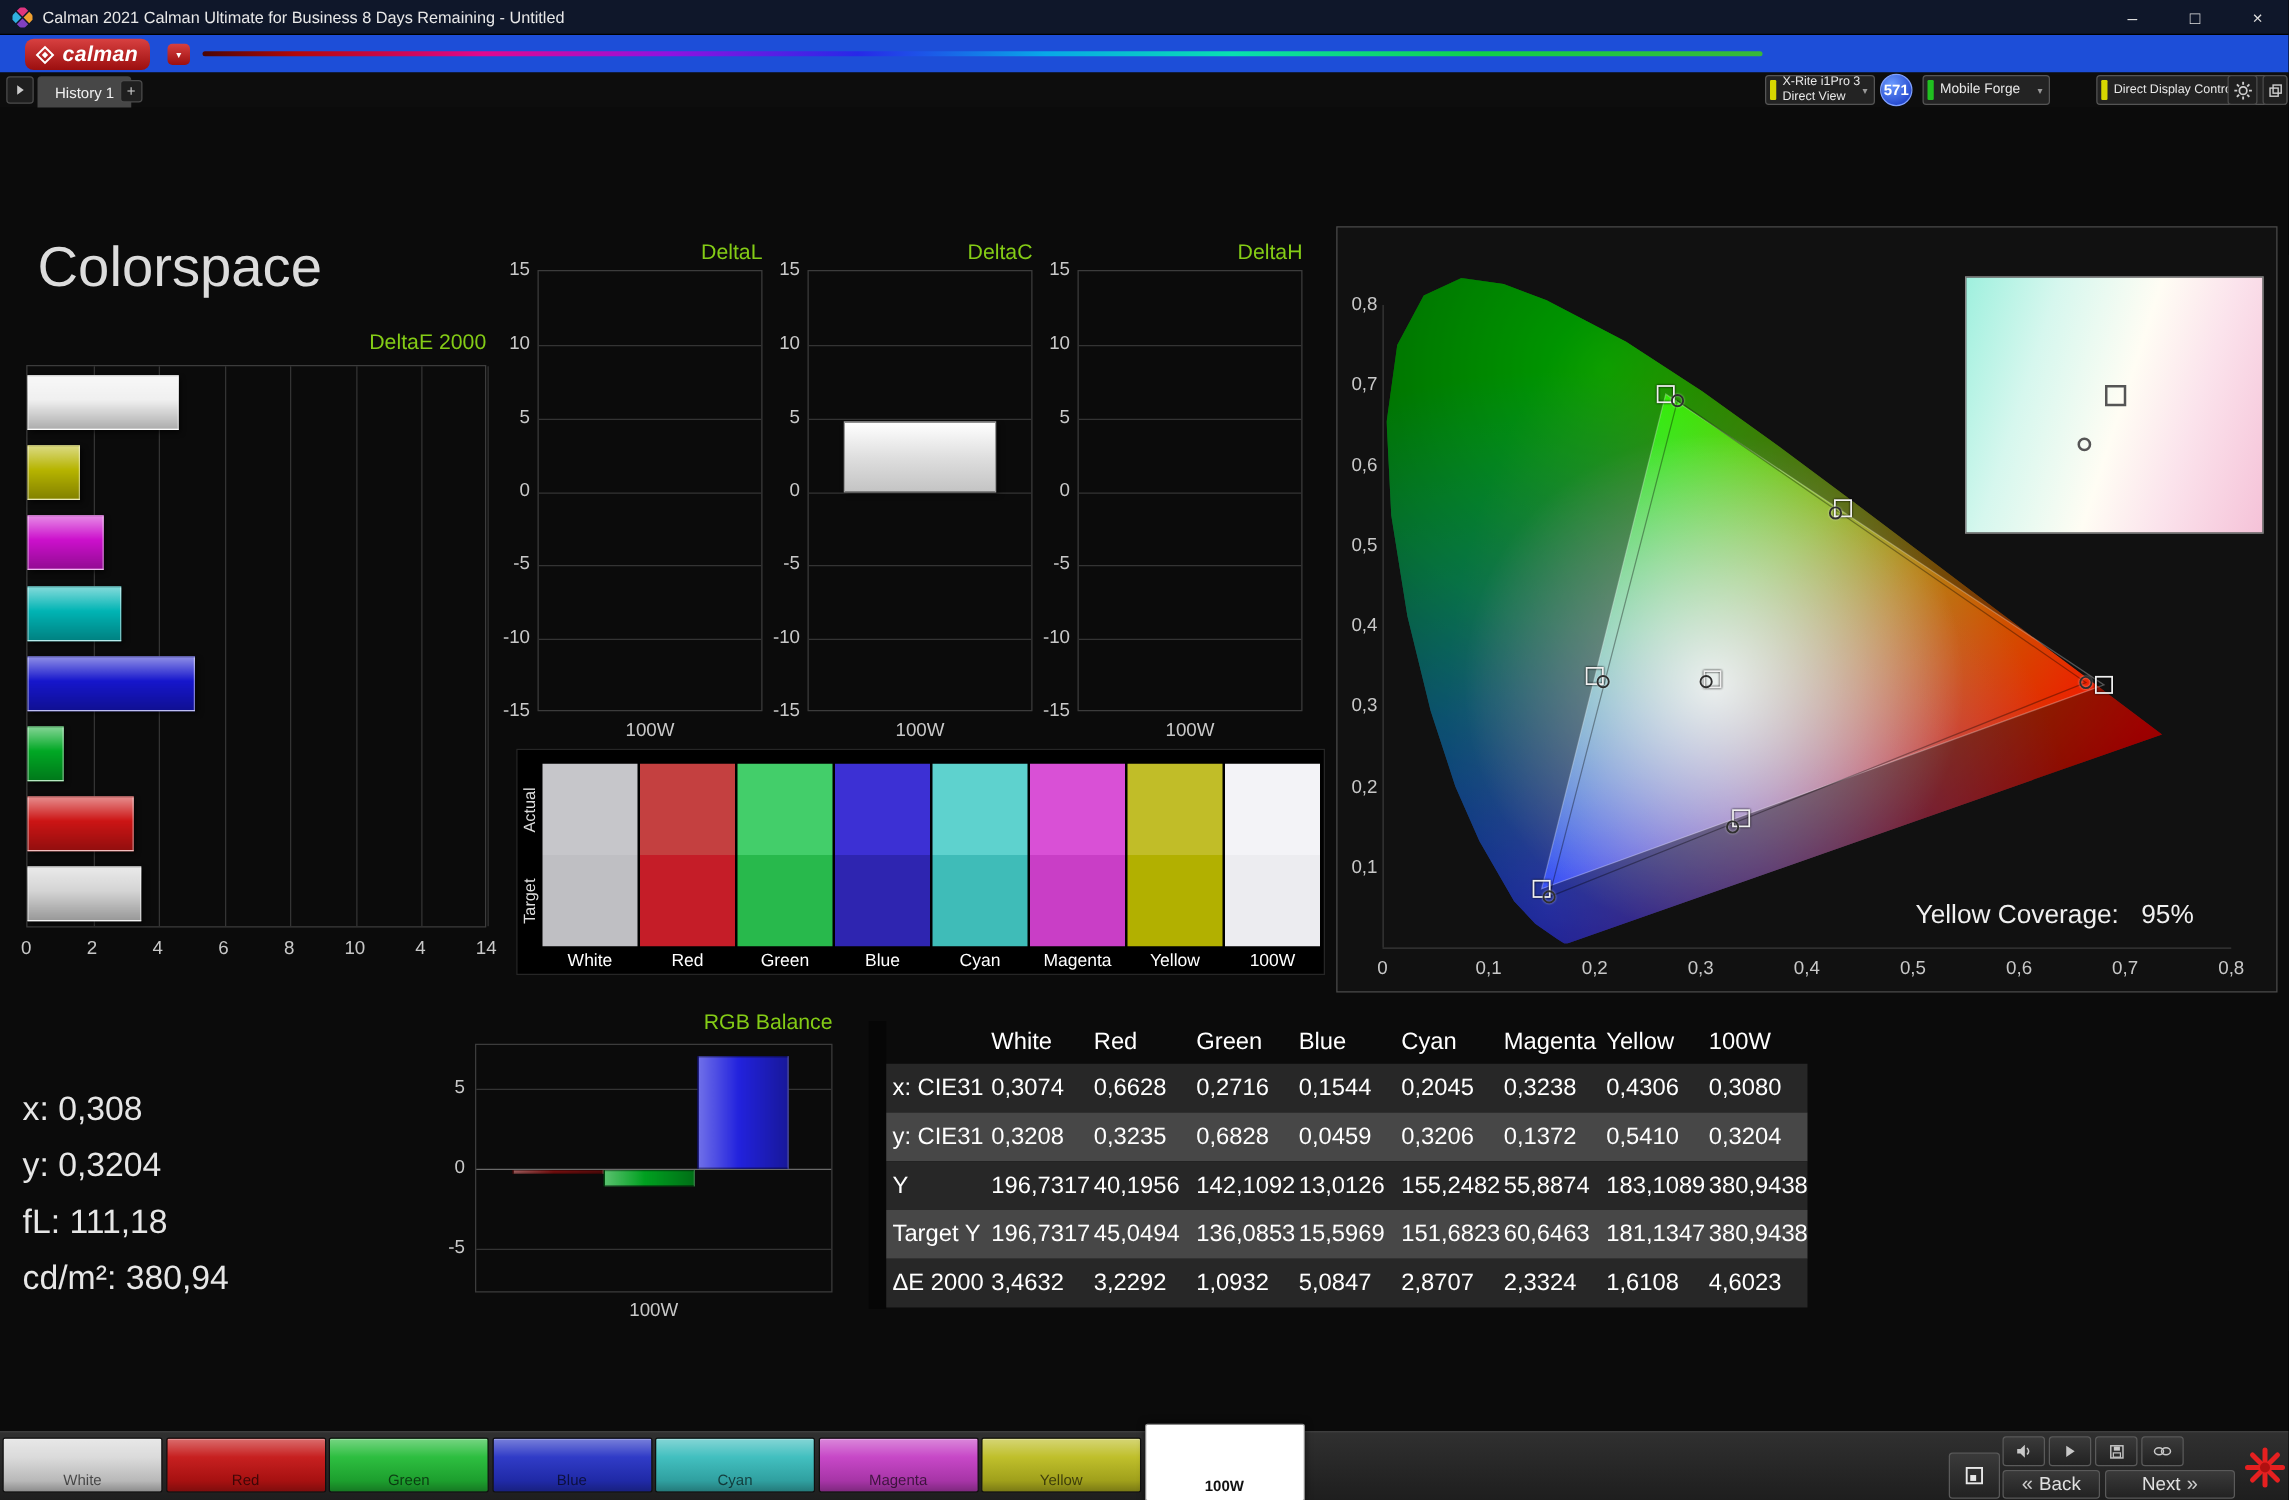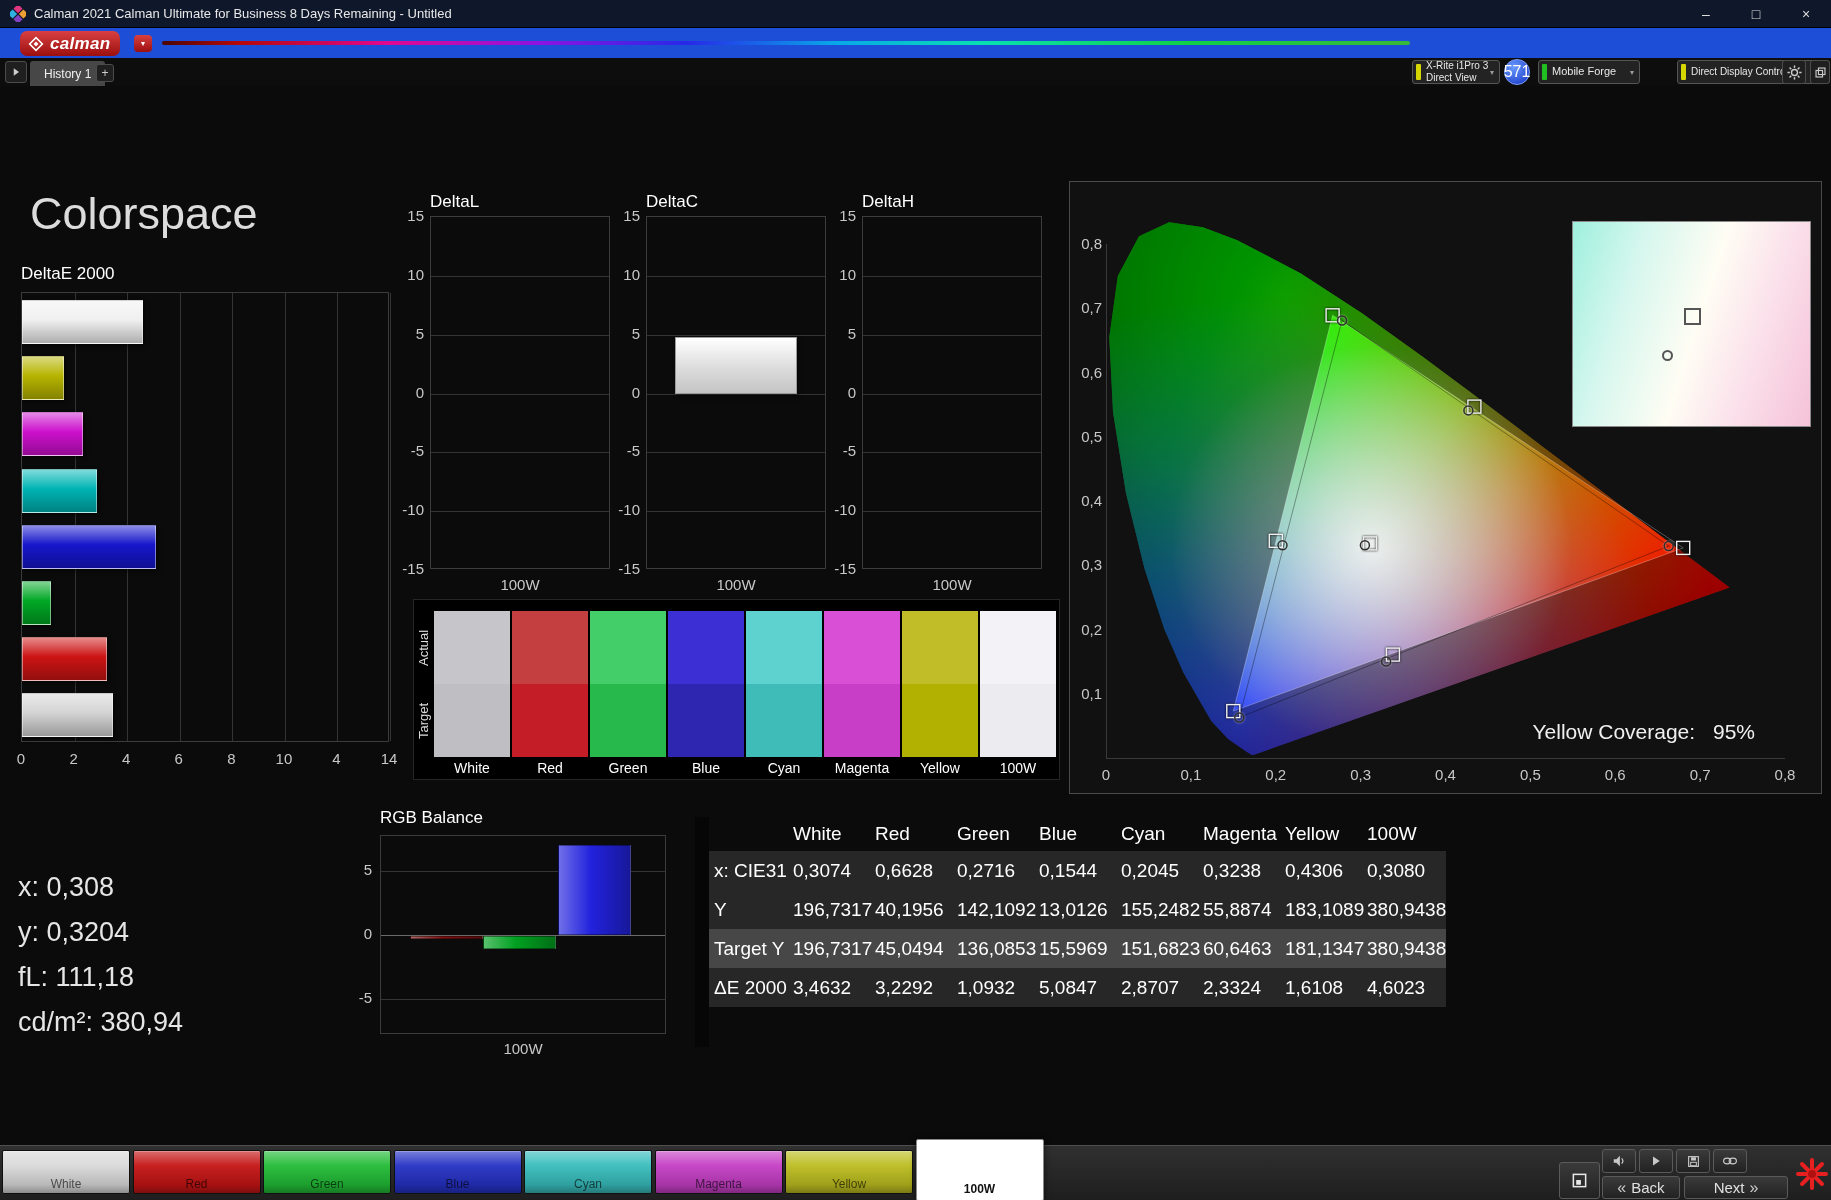--- a/index.html
+++ b/index.html
@@ -32,25 +32,25 @@
           display:flex;align-items:center;justify-content:center;color:#ccc}
   .tab{position:absolute;left:30px;top:3px;height:25px;background:#474747;color:#f0f0f0;font-size:12px;
        padding:0 14px;display:flex;align-items:center;border-radius:3px 3px 0 0}
   .dd{position:absolute;top:2px;height:24px;background:#232323;border:1px solid #555;border-radius:3px;
       display:flex;align-items:center;color:#e8e8e8}
   .dd .accent{width:5px;height:16px;margin:0 5px 0 3px;border-radius:1px}
   .dd .caret{margin:0 5px 0 auto;color:#999;font-size:8px}
   .dd .dd-text{font-size:10px;line-height:1.2;white-space:nowrap}
   #meter-badge{position:absolute;left:1504px;top:1px;width:26px;height:26px;border-radius:50%;
                background:radial-gradient(circle at 35% 30%,#6a9aff,#1030c0);border:1px solid #7fa0ff;
-               color:#fff;font-size:16px;font-weight:normal;display:flex;align-items:center;justify-content:center}
+               color:#fff;font-size:12px;font-weight:bold;display:flex;align-items:center;justify-content:center}
 
   
   .page-title{position:absolute;left:30px;top:188px;font-size:45px;color:#dcdcdc}
-  .chart-title{position:absolute;font-size:17px;color:#ffffff;text-align:left}
+  .chart-title{position:absolute;font-size:17px;color:#84cc16;text-align:right}
   .chart-box{position:absolute;border:1px solid #3c3c3c}
   .vgrid{position:absolute;top:0;bottom:0;width:1px;background:#343434}
   .hgrid{position:absolute;left:0;right:0;height:1px;background:#343434}
   .tick{position:absolute;font-size:15px;color:#c8c8c8}
   .deltae-bar{position:absolute;left:0;height:44px;border:1px solid rgba(255,255,255,.45);
               box-shadow:2px 2px 4px rgba(0,0,0,.6)}
   .lch-bar{position:absolute;background:linear-gradient(180deg,#ffffff,#dcdcdc 55%,#c4c4c4);
            border:1px solid #9a9a9a;box-shadow:2px 2px 4px rgba(0,0,0,.5)}
   .rgb-bar{position:absolute;border:1px solid rgba(0,0,0,.4)}
 
@@ -442,20 +442,31 @@
         <div class="mt-cell mt-label">x: CIE31</div>
         <div class="mt-cell">0,3074</div>
         <div class="mt-cell">0,6628</div>
         <div class="mt-cell">0,2716</div>
         <div class="mt-cell">0,1544</div>
         <div class="mt-cell">0,2045</div>
         <div class="mt-cell">0,3238</div>
         <div class="mt-cell">0,4306</div>
         <div class="mt-cell">0,3080</div>
       </div>
+      <div class="mt-row mt-data mt-light">
+        <div class="mt-cell mt-label">y: CIE31</div>
+        <div class="mt-cell">0,3208</div>
+        <div class="mt-cell">0,3235</div>
+        <div class="mt-cell">0,6828</div>
+        <div class="mt-cell">0,0459</div>
+        <div class="mt-cell">0,3206</div>
+        <div class="mt-cell">0,1372</div>
+        <div class="mt-cell">0,5410</div>
+        <div class="mt-cell">0,3204</div>
+      </div>
       <div class="mt-row mt-data mt-dark">
         <div class="mt-cell mt-label">Y</div>
         <div class="mt-cell">196,7317</div>
         <div class="mt-cell">40,1956</div>
         <div class="mt-cell">142,1092</div>
         <div class="mt-cell">13,0126</div>
         <div class="mt-cell">155,2482</div>
         <div class="mt-cell">55,8874</div>
         <div class="mt-cell">183,1089</div>
         <div class="mt-cell">380,9438</div>

